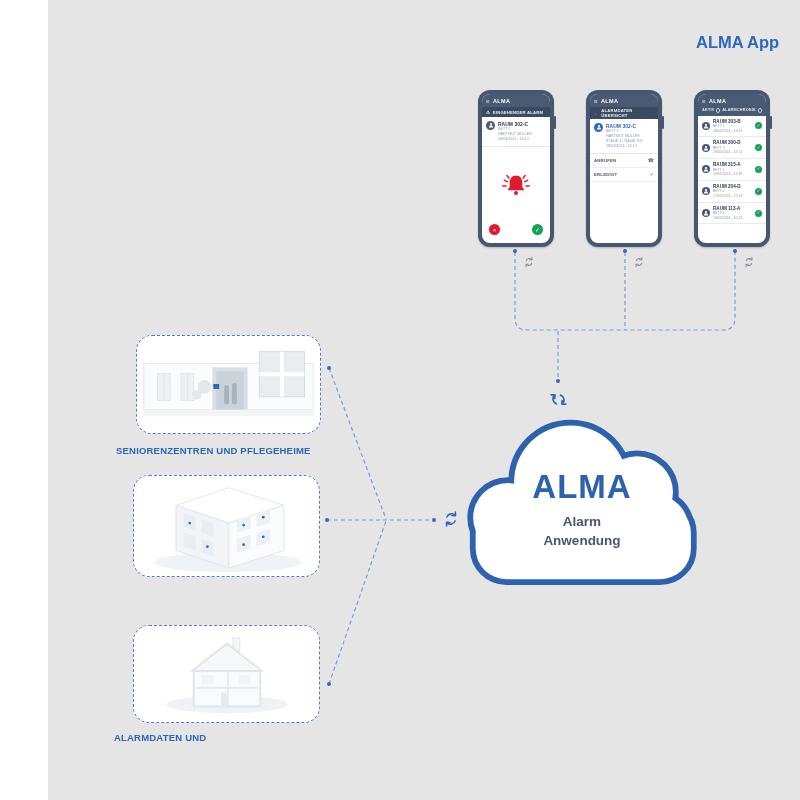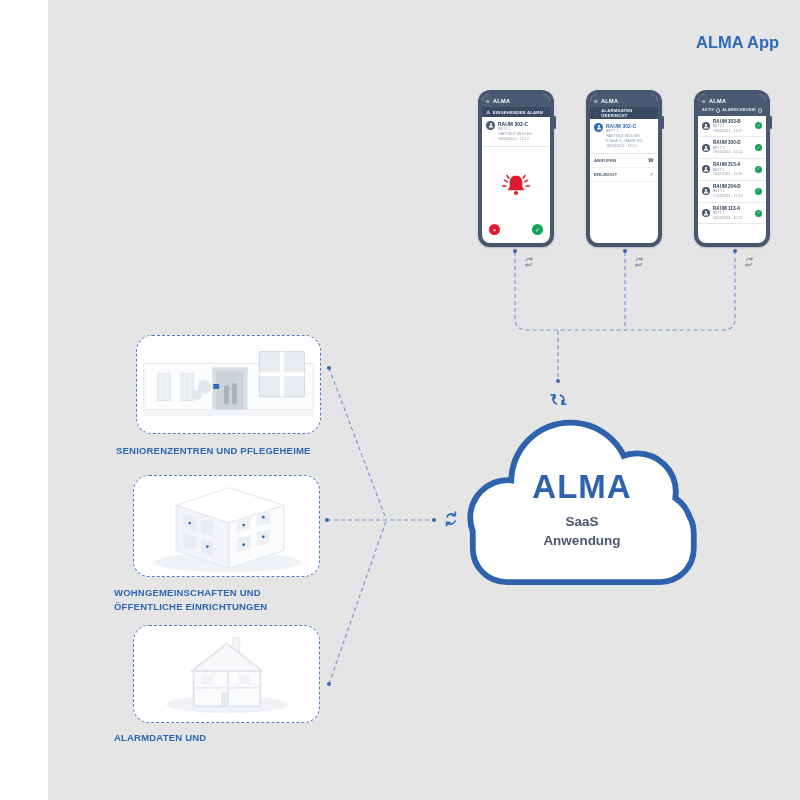--- a/index.html
+++ b/index.html
@@ -314,21 +314,21 @@
     <g fill="#fff" stroke="none">
       <circle cx="37" cy="102" r="27"></circle>
       <circle cx="86" cy="74" r="44"></circle>
       <circle cx="138" cy="82" r="28"></circle>
       <circle cx="152" cy="110" r="26"></circle>
       <rect x="12" y="90" width="168" height="60" rx="24"></rect>
     </g>
   </svg>
   <div class="cloud-title">ALMA</div>
   <div class="cloud-lines">
-    <div>SaaS</div>
+    <div>Alarm</div>
     <div>Anwendung</div>
   </div>
 
   <div class="facility-box" style="left:88px; top:335px; width:185px; height:99px;">
     <svg viewBox="0 0 185 99">
       <rect x="0" y="0" width="185" height="99" fill="#ffffff"></rect>
       <rect x="6" y="28" width="173" height="47" fill="#fbfcfd" stroke="#e4e8ec" stroke-width="1"></rect>
       <rect x="6" y="75" width="173" height="7" fill="#f2f4f6"></rect>
       <rect x="20" y="38" width="13" height="28" fill="#eef1f4" stroke="#dde2e7" stroke-width=".8"></rect>
       <line x1="26.5" y1="38" x2="26.5" y2="66" stroke="#dde2e7" stroke-width=".8"></line>
@@ -366,24 +366,20 @@
       <polygon points="104,64 118,60 118,74 104,78" fill="#eef1f4"></polygon>
       <polygon points="124,58 138,54 138,68 124,72" fill="#eef1f4"></polygon>
       <circle cx="56" cy="48" r="1.4" fill="#2e68b8"></circle>
       <circle cx="74" cy="72" r="1.4" fill="#2e68b8"></circle>
       <circle cx="111" cy="50" r="1.4" fill="#2e68b8"></circle>
       <circle cx="131" cy="62" r="1.4" fill="#2e68b8"></circle>
       <circle cx="111" cy="70" r="1.4" fill="#2e68b8"></circle>
       <circle cx="131" cy="42" r="1.4" fill="#2e68b8"></circle>
     </svg>
   </div>
-  <div class="facility-label" style="left:66px; top:586px;">
-    <div>WOHNGEMEINSCHAFTEN UND</div>
-    <div>ÖFFENTLICHE EINRICHTUNGEN</div>
-  </div>
 
   <div class="facility-box" style="left:85px; top:625px; width:187px; height:98px;">
     <svg viewBox="0 0 187 98">
       <rect x="0" y="0" width="187" height="98" fill="#ffffff"></rect>
       <ellipse cx="94" cy="80" rx="62" ry="9" fill="#f0f2f5"></ellipse>
       <rect x="100" y="12" width="7" height="14" fill="#f3f5f7" stroke="#e2e6ea" stroke-width="1"></rect>
       <polygon points="58,46 94,18 130,46" fill="#f6f8f9" stroke="#e2e6ea" stroke-width="2" stroke-linejoin="round"></polygon>
       <rect x="60" y="46" width="68" height="36" fill="#fafbfc" stroke="#e2e6ea" stroke-width="2"></rect>
       <line x1="62" y1="63" x2="126" y2="63" stroke="#e7eaee" stroke-width="2"></line>
       <line x1="95" y1="46" x2="95" y2="82" stroke="#e7eaee" stroke-width="2"></line>

